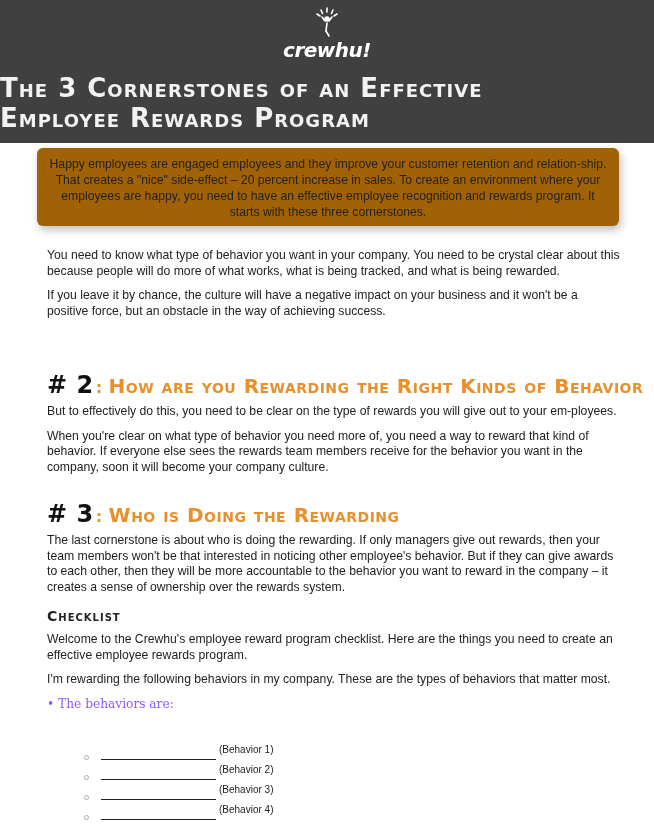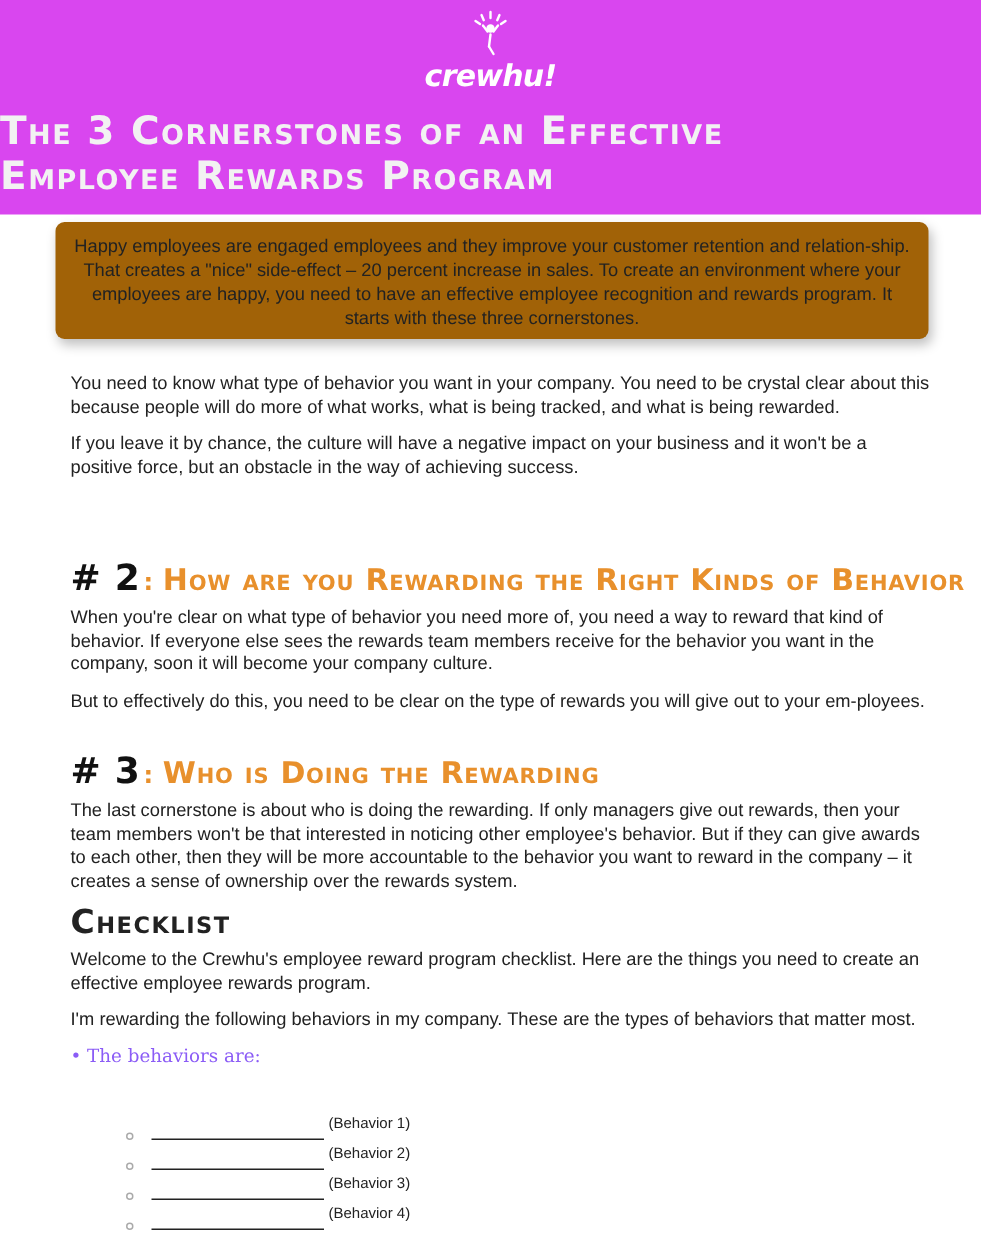--- a/index.html
+++ b/index.html
@@ -13,21 +13,21 @@
       overflow: hidden;
       position: relative;
       font-family: "Liberation Sans", sans-serif;
       color: #222222;
     }
     .header {
       position: absolute;
       left: 0; top: 0;
       width: 654px;
       height: 143px;
-      background: #d946ef;
+      background: #404040;
     }
     .logo {
       position: absolute;
       left: 0; width: 654px;
       top: 6px;
       height: 60px;
       text-align: center;
     }
     .logo svg { display: block; margin: 0 auto; }
     .logo-text {
@@ -99,21 +99,21 @@
       line-height: 15.5px;
       margin: 4px 0 0 0;
       color: #222;
     }
     .para + .para { margin-top: 9px; }
 
     .checklist-heading {
       font-family: "DejaVu Sans", sans-serif;
       font-weight: bold;
       font-variant: small-caps;
-      font-size: 22px;
+      font-size: 14px;
       line-height: 24px;
       color: #222;
       letter-spacing: 1px;
     }
     .bullet-serif {
       font-family: "DejaVu Serif", serif;
       font-size: 12.2px;
       color: #8b5cf6;
       margin-top: 9px;
     }
@@ -177,22 +177,22 @@
 
 <div class="section" style="top:244px;">
   <p class="para">You need to know what type of behavior you want in your company. You need to be crystal clear about this because people will do more of what works, what is being tracked, and what is being rewarded.</p>
   <p class="para">If you leave it by chance, the culture will have a negative impact on your business and it won't be a positive force, but an obstacle in the way of achieving success.</p>
 </div>
 
 <div class="section" style="top:373px;">
   <div class="heading">
     <span class="num"># 2</span><span class="colon">:</span><span>How are you Rewarding the Right Kinds of Behavior</span>
   </div>
+  <p class="para">But to effectively do this, you need to be clear on the type of rewards you will give out to your em-ployees.</p>
   <p class="para">When you're clear on what type of behavior you need more of, you need a way to reward that kind of behavior. If everyone else sees the rewards team members receive for the behavior you want in the company, soon it will become your company culture.</p>
-  <p class="para">But to effectively do this, you need to be clear on the type of rewards you will give out to your em-ployees.</p>
 </div>
 
 <div class="section" style="top:502px;">
   <div class="heading">
     <span class="num"># 3</span><span class="colon">:</span><span>Who is Doing the Rewarding</span>
   </div>
   <p class="para">The last cornerstone is about who is doing the rewarding. If only managers give out rewards, then your team members won't be that interested in noticing other employee's behavior. But if they can give awards to each other, then they will be more accountable to the behavior you want to reward in the company – it creates a sense of ownership over the rewards system.</p>
 </div>
 
 <div class="section" style="top:604px;">

